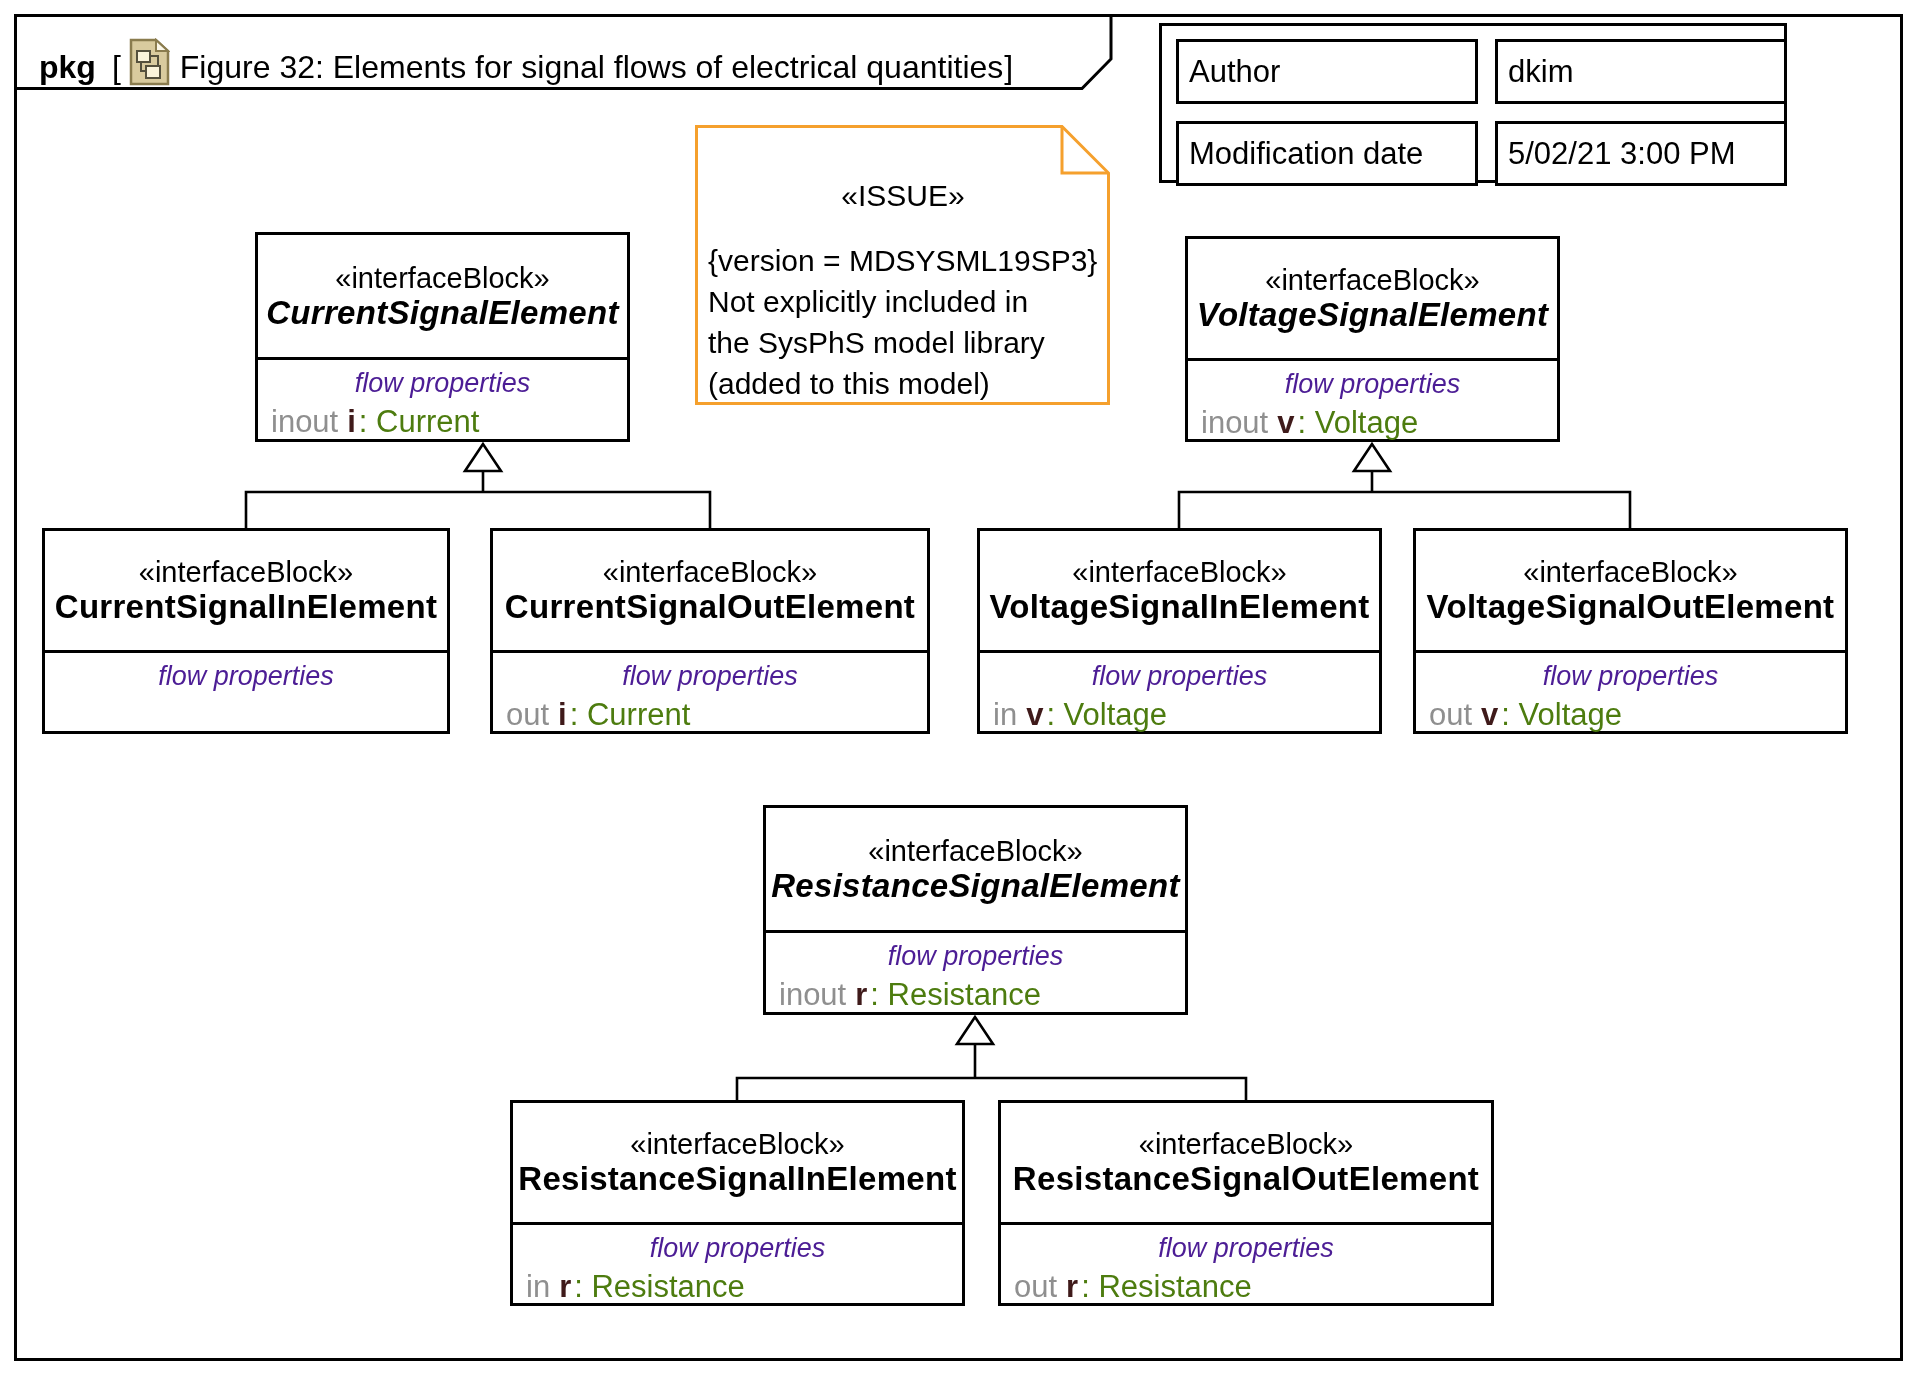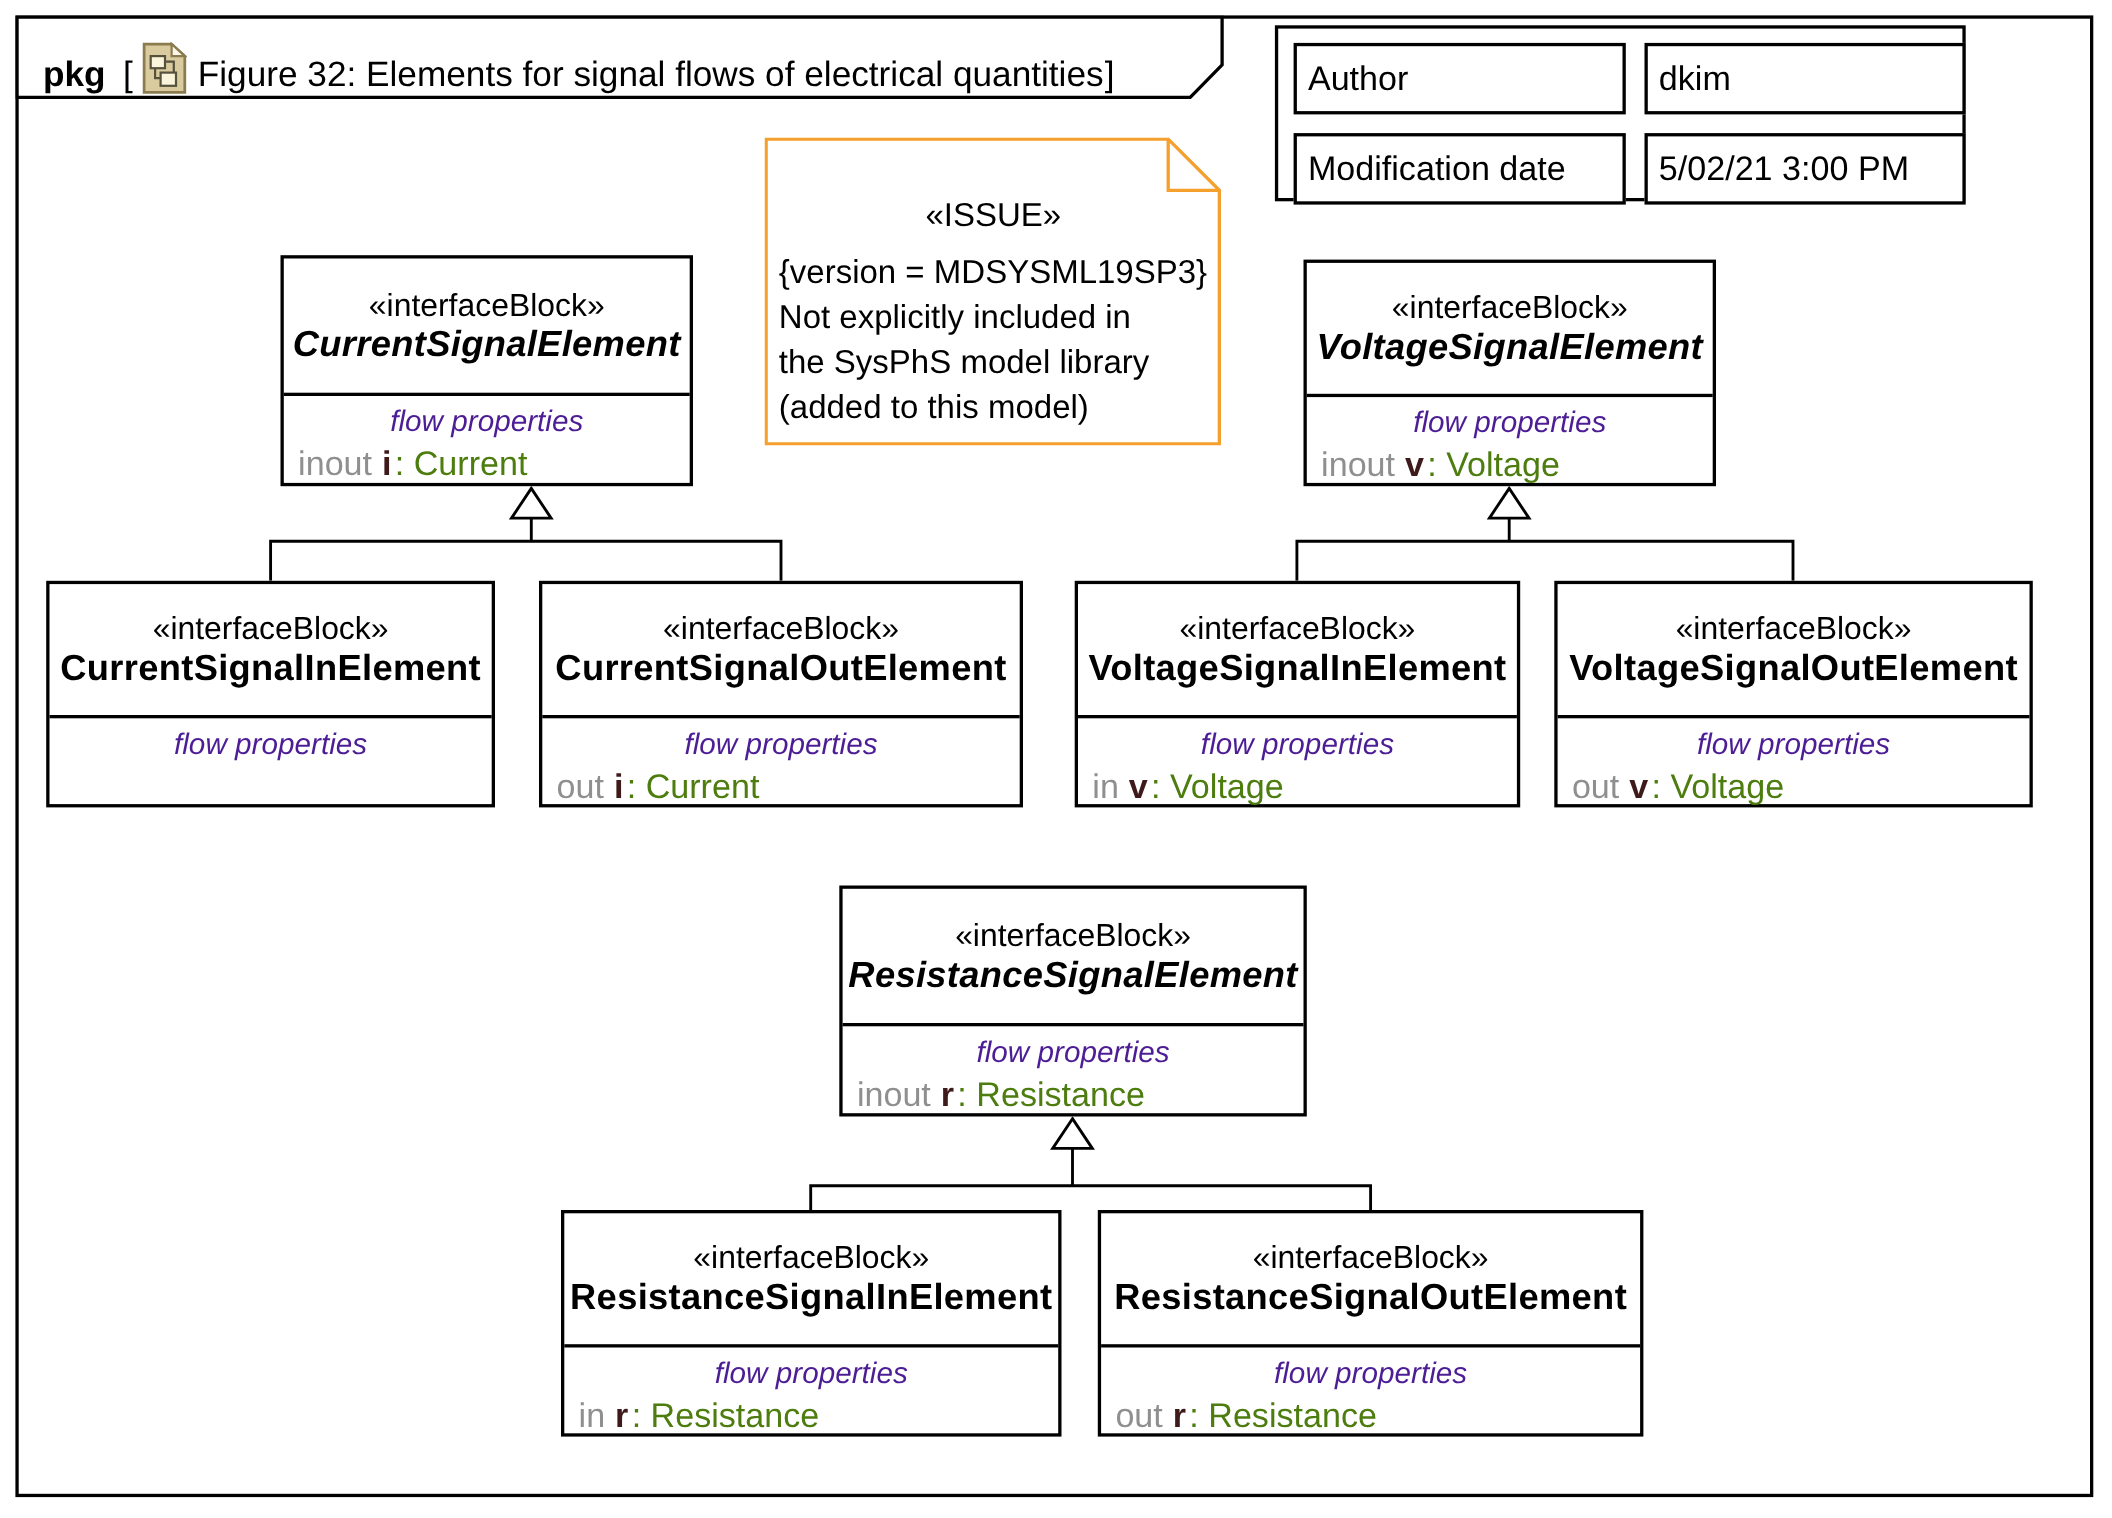--- a/index.html
+++ b/index.html
@@ -37,21 +37,21 @@
     border:3px solid #000;box-sizing:border-box;background:#fff;
     display:flex;align-items:center;padding-left:10px;font-size:31px;white-space:nowrap;
   }
 
   
   .note{position:absolute;left:695px;top:125px;width:415px;height:280px;}
   .note-text{
     position:absolute;left:695px;top:125px;width:415px;height:280px;
     box-sizing:border-box;padding:50px 12px 0 13px;font-size:30px;line-height:41px;
   }
-  .note-stereo{text-align:center;margin-bottom:11px;}
+  .note-stereo{text-align:center;margin-bottom:24px;}
 
   
   .block{
     position:absolute;background:#fff;border:3px solid #000;box-sizing:border-box;
     display:flex;flex-direction:column;
   }
   .hdr{
     flex:0 0 var(--hdr,122px);box-sizing:border-box;border-bottom:3px solid #000;
     display:flex;flex-direction:column;align-items:center;justify-content:center;gap:3px;
   }

